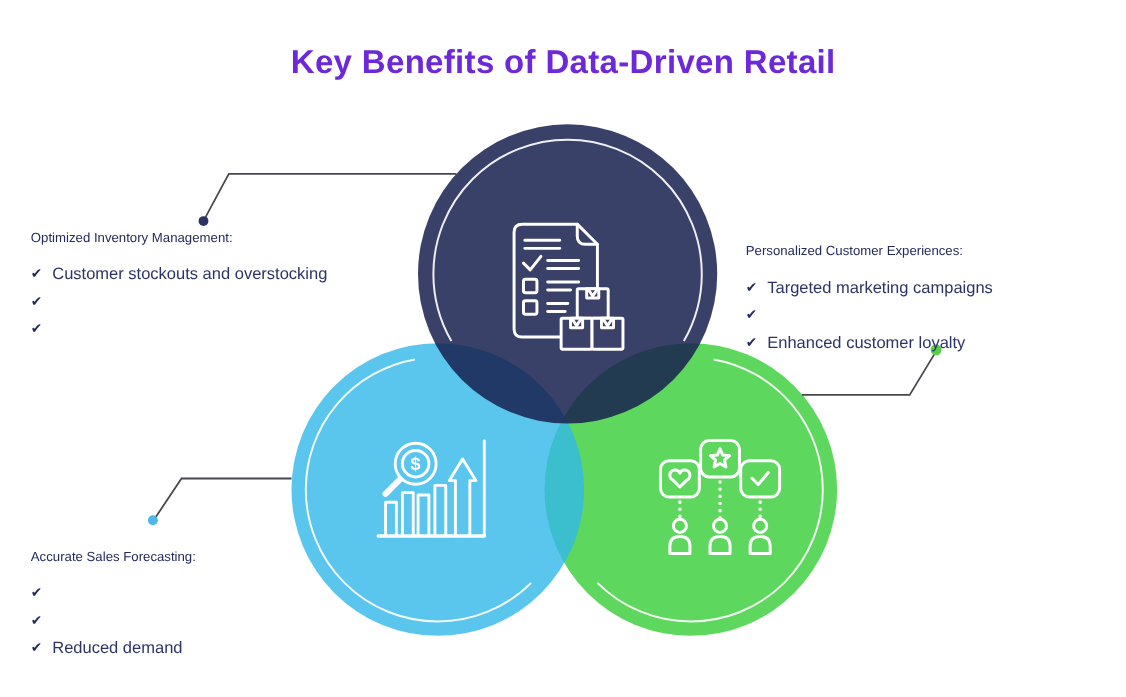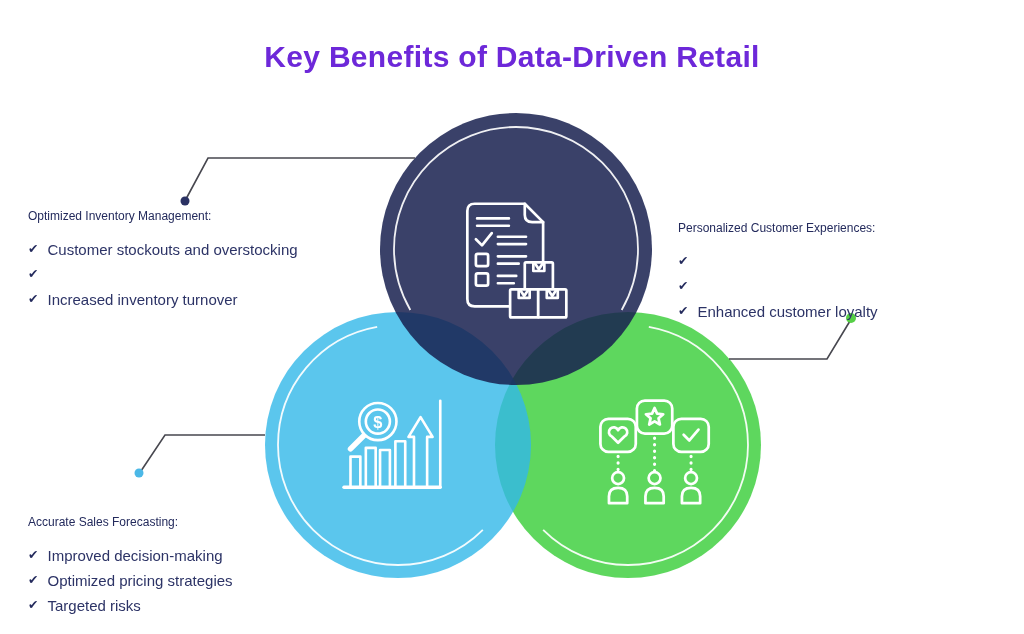--- a/index.html
+++ b/index.html
@@ -13,21 +13,21 @@
     margin:0;
   }
   .venn, .connectors { position:absolute; left:0; top:0; width:1024px; height:634px; }
   .icon-svg { position:absolute; }
   .icon-navy  { left:460px; top:198px; width:110px; height:124px; }
   .icon-blue  { left:336px; top:392px; width:110px; height:104px; }
   .icon-green { left:597px; top:398px; width:114px; height:110px; }
   .block { position:absolute; }
   .block-inventory { left:28px;  top:204px; }
   .block-customer  { left:678px; top:204px;margin-top:12px; }
-  .block-sales     { left:28px;  top:510px; }
+  .block-sales     { left:28px;  top:494px; }
   .block h2 {
     margin:0 0 9px 0; font-size:12px; font-weight:normal; color:#232a5c;
     line-height:24px;
   }
   .block ul { list-style:none; margin:0; padding:0; }
   .block li {
     display:flex; align-items:center; height:25px;
     font-size:15px; color:#2c3366;
   }
   .check {
@@ -128,52 +128,50 @@
     <ul>
       <li>
           <span class="check">✔</span>
           <span>Customer stockouts and overstocking</span>
         </li>
       <li>
           <span class="check">✔</span>
         </li>
       <li>
           <span class="check">✔</span>
-          <span>Increased inventory turnover</span>
         </li>
     </ul>
   </div>
 
   <div class="block block-customer">
     <h2>Personalized Customer Experiences:</h2>
     <ul>
       <li>
           <span class="check">✔</span>
+          <span>Targeted marketing campaigns</span>
         </li>
       <li>
           <span class="check">✔</span>
         </li>
       <li>
           <span class="check">✔</span>
           <span>Enhanced customer loyalty</span>
         </li>
     </ul>
   </div>
 
   <div class="block block-sales">
     <h2>Accurate Sales Forecasting:</h2>
     <ul>
       <li>
           <span class="check">✔</span>
-          <span>Improved decision-making</span>
         </li>
       <li>
           <span class="check">✔</span>
-          <span>Optimized pricing strategies</span>
         </li>
       <li>
           <span class="check">✔</span>
-          <span>Targeted risks</span>
+          <span>Reduced demand</span>
         </li>
     </ul>
   </div>
 
 </div>
 
 </body></html>

